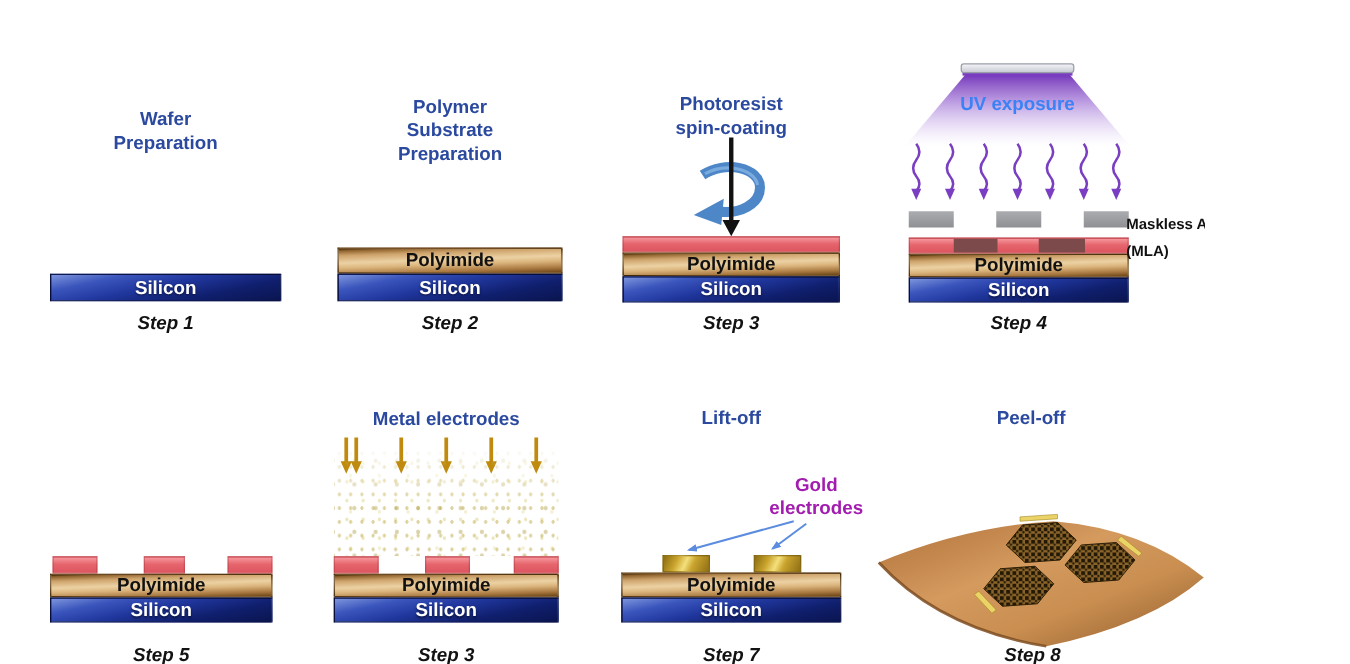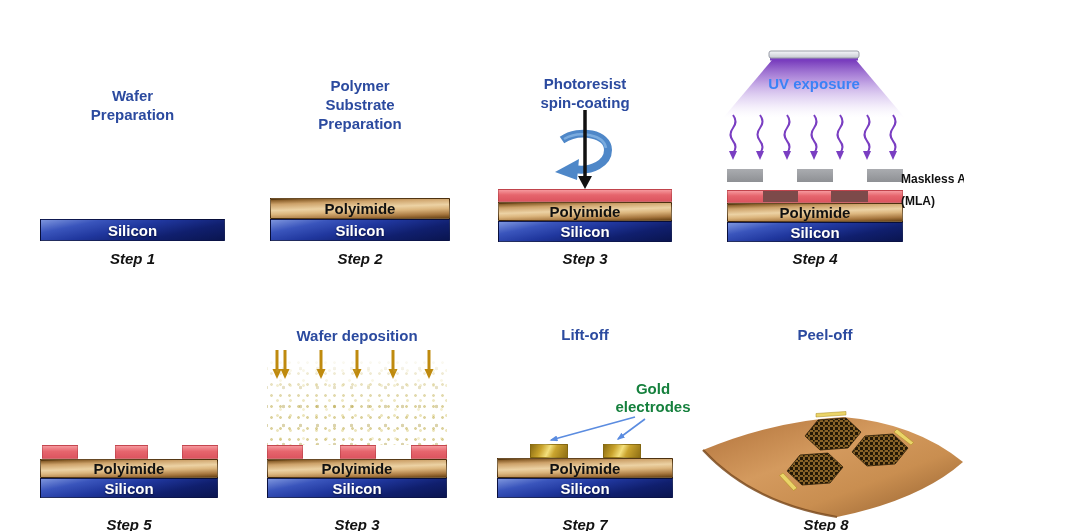--- a/index.html
+++ b/index.html
@@ -19,21 +19,21 @@
        text-shadow:0 1px 2px rgba(0,0,0,.55);}
   .resist{background:linear-gradient(180deg,#f6989d 0%,#e6656d 45%,#dd5560 100%);
           border:1px solid rgba(150,40,45,.4);}
   .rblock{position:absolute;background:linear-gradient(180deg,#f6989d 0%,#e6656d 45%,#dd5560 100%);
           border:1px solid rgba(150,40,45,.35);box-sizing:border-box;}
   .mask{position:absolute;background:linear-gradient(180deg,#aaacb0 0%,#8e9094 100%);}
   .exposed{position:absolute;background:#7c4a4a;}
   .goldblk{position:absolute;background:linear-gradient(115deg,#8a6c12 0%,#c9a32c 28%,#f4e07c 48%,
            #caa42e 64%,#8f6f14 100%);border:1px solid rgba(110,85,10,.5);box-sizing:border-box;}
   .uv-label{position:absolute;color:#3b82f6;font-weight:700;font-size:15px;text-align:center;}
-  .ann{position:absolute;font-weight:700;font-size:15px;line-height:18px;color:#15803d;
+  .ann{position:absolute;font-weight:700;font-size:15px;line-height:18px;color:#a21caf;
        text-align:center;white-space:pre-line;}
   .mla{position:absolute;font-weight:700;font-size:12px;line-height:22px;color:#111;
        text-align:left;white-space:pre-line;}
   .mist{position:absolute;
     background-image:
       radial-gradient(rgba(186,165,60,.50) 1px, transparent 1.5px),
       radial-gradient(rgba(214,198,108,.45) 1px, transparent 1.6px),
       radial-gradient(rgba(166,146,48,.40) 1.3px, transparent 1.9px),
       radial-gradient(rgba(226,214,140,.38) 1px, transparent 1.5px);
     background-size:9px 11px,13px 15px,17px 19px,23px 29px;
@@ -149,21 +149,21 @@
     <div class="layer poly" style="left:0;top:147px;width:178px;height:19px">
       <span>Polyimide</span>
     </div>
     <div class="layer sil" style="left:0;top:166px;width:178px;height:20px">
       <span>Silicon</span>
     </div>
     <div class="caption" style="left:0;right:0;top:204px">Step 5</div>
   </div>
 
   <div class="panel" style="left:267px;top:300px;width:180px;height:225px">
-    <div class="title" style="left:0;right:0;top:14px">Wafer deposition</div>
+    <div class="title" style="left:0;right:0;top:14px">Metal electrodes</div>
     <svg style="left:10px;top:36px" width="160" height="34" viewBox="0 0 160 34">
       <g id="marrow">
         <line x1="0" y1="2" x2="0" y2="22" stroke="#bf8a0e" stroke-width="3"></line>
         <polygon points="-4.5,21 4.5,21 0,31" fill="#bf8a0e"></polygon>
       </g>
       <use href="#marrow" x="8"></use>
         <use href="#marrow" x="44"></use>
         <use href="#marrow" x="80"></use>
       <use href="#marrow" x="116"></use>
         <use href="#marrow" x="152"></use>

